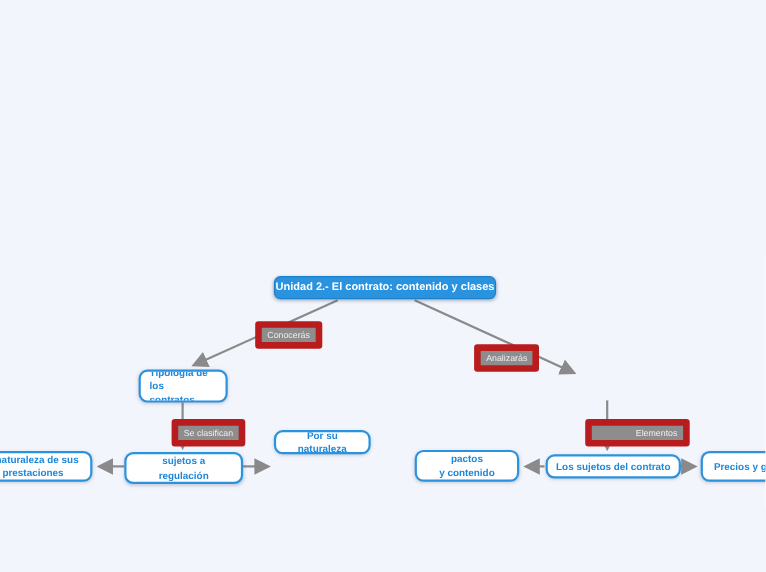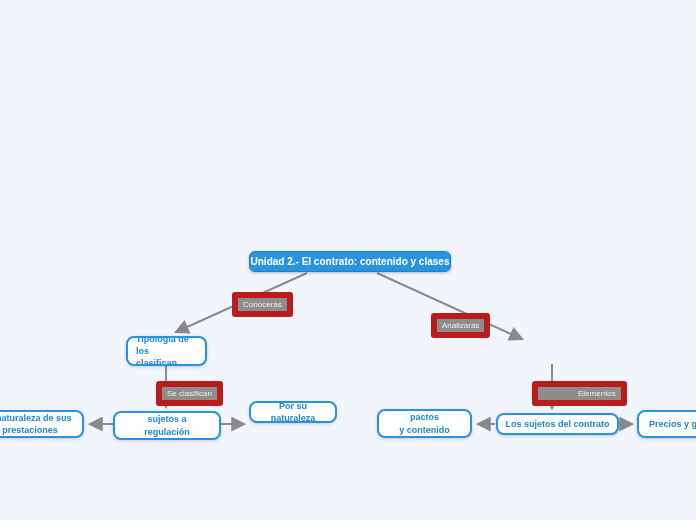--- a/index.html
+++ b/index.html
@@ -83,30 +83,30 @@
   </svg>
 
   <div class="node root" style="left:249px; top:251px; width:202px; height:21px;">Unidad 2.- El contrato: contenido y clases</div>
 
   <div class="chip" style="left:232px; top:292px;">Conocerás</div>
   <div class="chip" style="left:431px; top:301px;margin-top:12px;">Analizarás</div>
   <div class="chip" style="left:156px; top:381px;">Se clasifican</div>
   <div class="chip" style="left:532px; top:381px;padding-left:40px;">Elementos</div>
 
   <div class="node left-align" style="left:126px; top:336px; width:81px; height:30px; padding-left:8px;">Tipología de los
-clasifican</div>
+contratos</div>
 
 
   <div class="node" style="left:-34px; top:410px; width:118px; height:28px; padding-left:16px;">a naturaleza de sus
 prestaciones</div>
 
   <div class="node" style="left:113px; top:411px; width:108px; height:29px;">Por estar o no sujetos a
 regulación armonizada</div>
 
-  <div class="node" style="left:249px; top:401px; width:88px; height:22px;">Por su naturaleza</div>
+  <div class="node" style="left:249px; top:391px; width:88px; height:22px;">Por su naturaleza</div>
 
   <div class="node" style="left:377px; top:409px; width:95px; height:29px;">Libertad de pactos
 y contenido mínimo</div>
 
   <div class="node" style="left:496px; top:413px; width:123px; height:22px;">Los sujetos del contrato</div>
 
   <div class="node" style="left:637px; top:410px; width:120px; height:28px; justify-content:flex-start; padding-left:10px; white-space:nowrap;">Precios y gar</div>
 
 </div>
 

